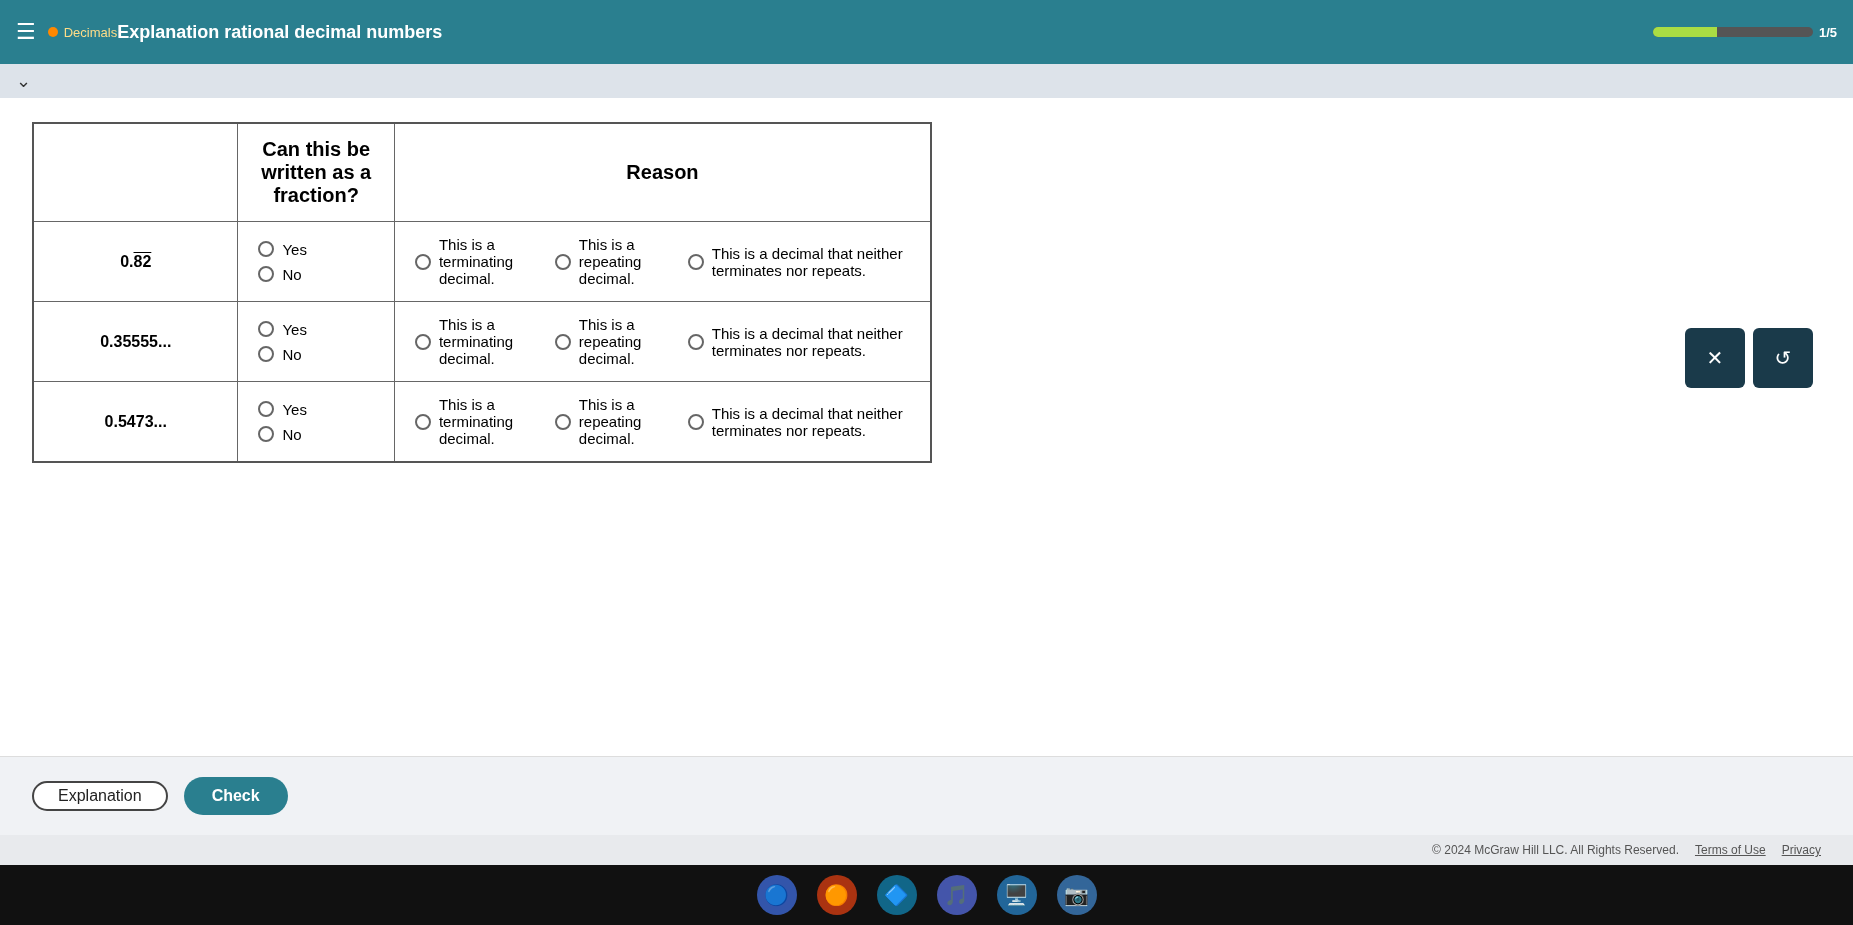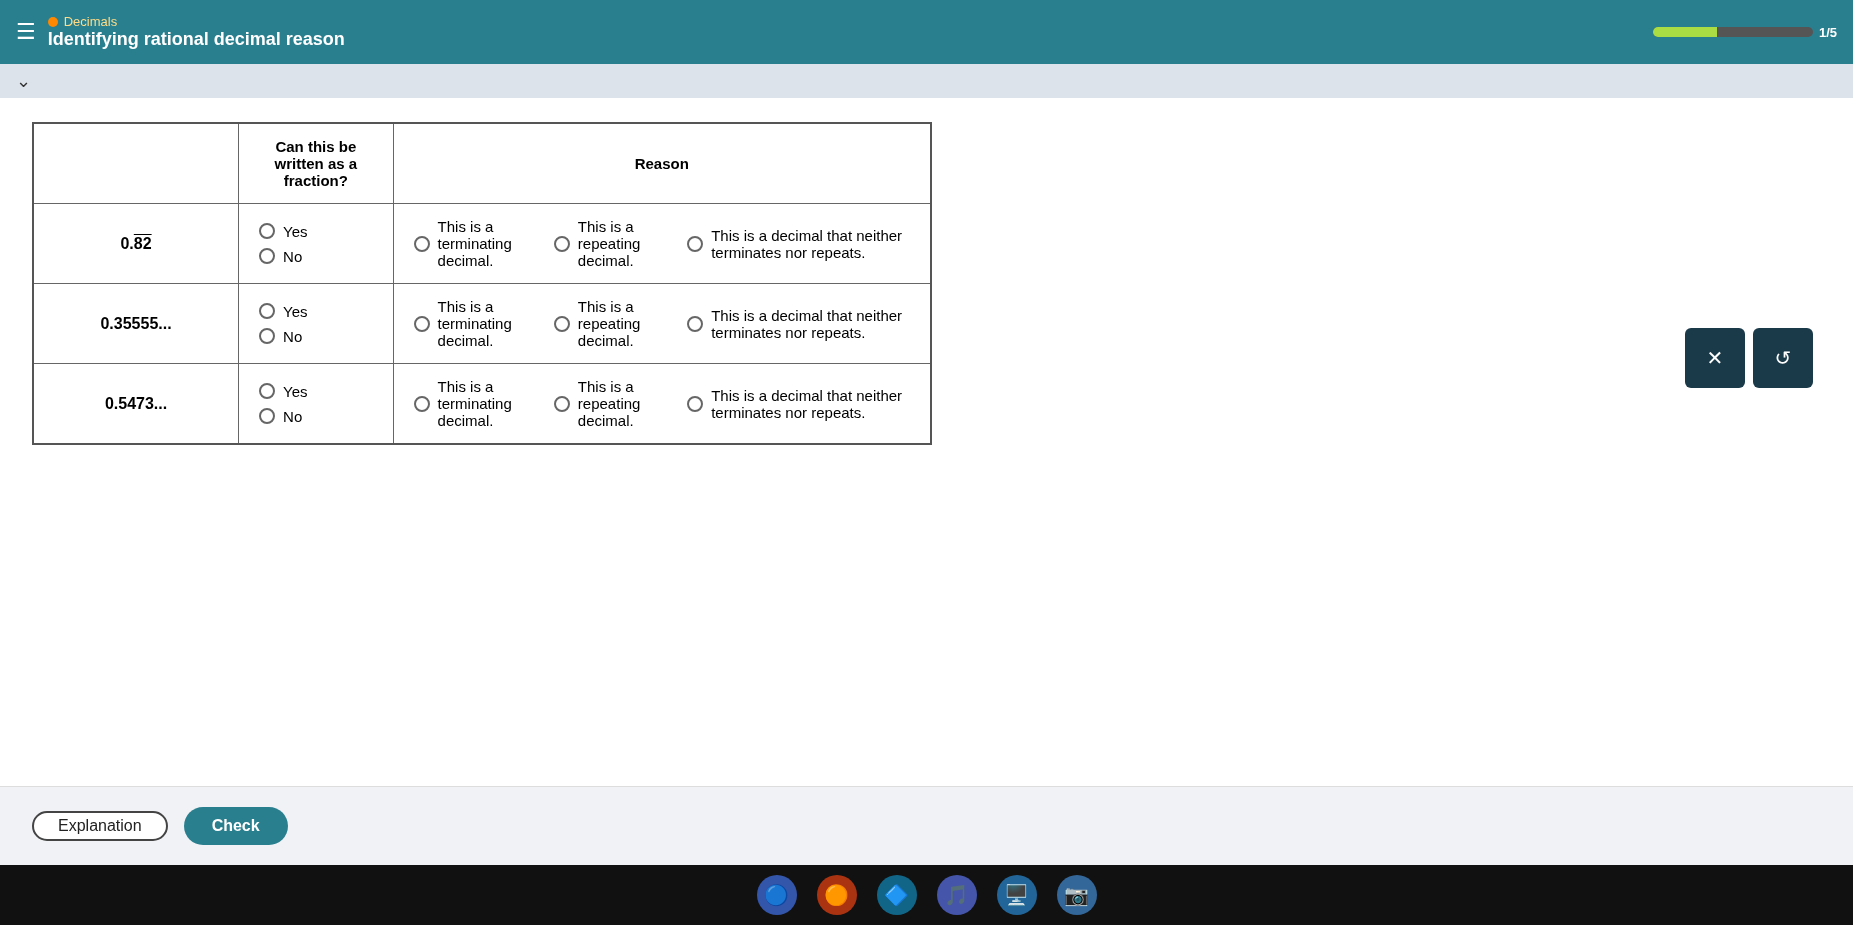--- a/index.html
+++ b/index.html
@@ -21,21 +21,20 @@
       gap: 12px;
       min-height: 64px;
     }
     .hamburger {
       font-size: 22px;
       cursor: pointer;
       color: white;
     }
     .breadcrumb-area {
       display: flex;
-      flex-direction: column;
     }
     .breadcrumb-decimals {
       font-size: 13px;
       color: #ffdd88;
       display: flex;
       align-items: center;
       gap: 6px;
     }
     .orange-dot {
       width: 10px; height: 10px;
@@ -124,21 +123,21 @@
       border: 2px solid #555;
     }
     .fraction-table th, .fraction-table td {
       border: 1.5px solid #666;
       padding: 14px 20px;
       vertical-align: middle;
     }
     .fraction-table th {
       background: white;
       font-weight: bold;
-      font-size: 15px;
+      font-size: 20px;
       text-align: center;
     }
     .fraction-table td.number-cell {
       text-align: center;
       font-size: 16px;
       font-weight: bold;
       width: 216px;
     }
     .fraction-table td.yn-cell {
       width: 160px;
@@ -280,21 +279,21 @@
 
 <div style="display:flex; flex-direction:column; min-height:925px;">
 
   <div class="top-bar">
     <span class="hamburger">☰</span>
     <div class="breadcrumb-area">
       <div class="breadcrumb-decimals">
         <span class="orange-dot"></span>
         <span>Decimals</span>
       </div>
-      <div class="page-subtitle">Identifying rational decimal reason</div>
+      <div class="page-subtitle">Explanation rational decimal numbers</div>
     </div>
     <div class="top-bar-right">
       <div class="progress-bar-area">
         <div class="progress-bar">
           <div class="progress-fill"></div>
         </div>
         <span class="progress-label">1/5</span>
       </div>
     </div>
   </div>
@@ -431,20 +430,25 @@
         </tbody>
       </table>
 
     </div>
 
     <div class="buttons-area">
       <button class="explanation-btn">Explanation</button>
       <button class="check-btn">Check</button>
     </div>
 
+    <div class="footer">
+      <span>© 2024 McGraw Hill LLC. All Rights Reserved.</span>
+      <a href="#">Terms of Use</a>
+      <a href="#">Privacy</a>
+    </div>
 
   </div>
 
   <div class="taskbar">
     <div class="taskbar-icon" style="background:#3355aa;">🔵</div>
     <div class="taskbar-icon" style="background:#aa3311;">🟠</div>
     <div class="taskbar-icon" style="background:#116688;">🔷</div>
     <div class="taskbar-icon" style="background:#4455aa;">🎵</div>
     <div class="taskbar-icon" style="background:#226699;">🖥️</div>
     <div class="taskbar-icon" style="background:#336699;">📷</div>

